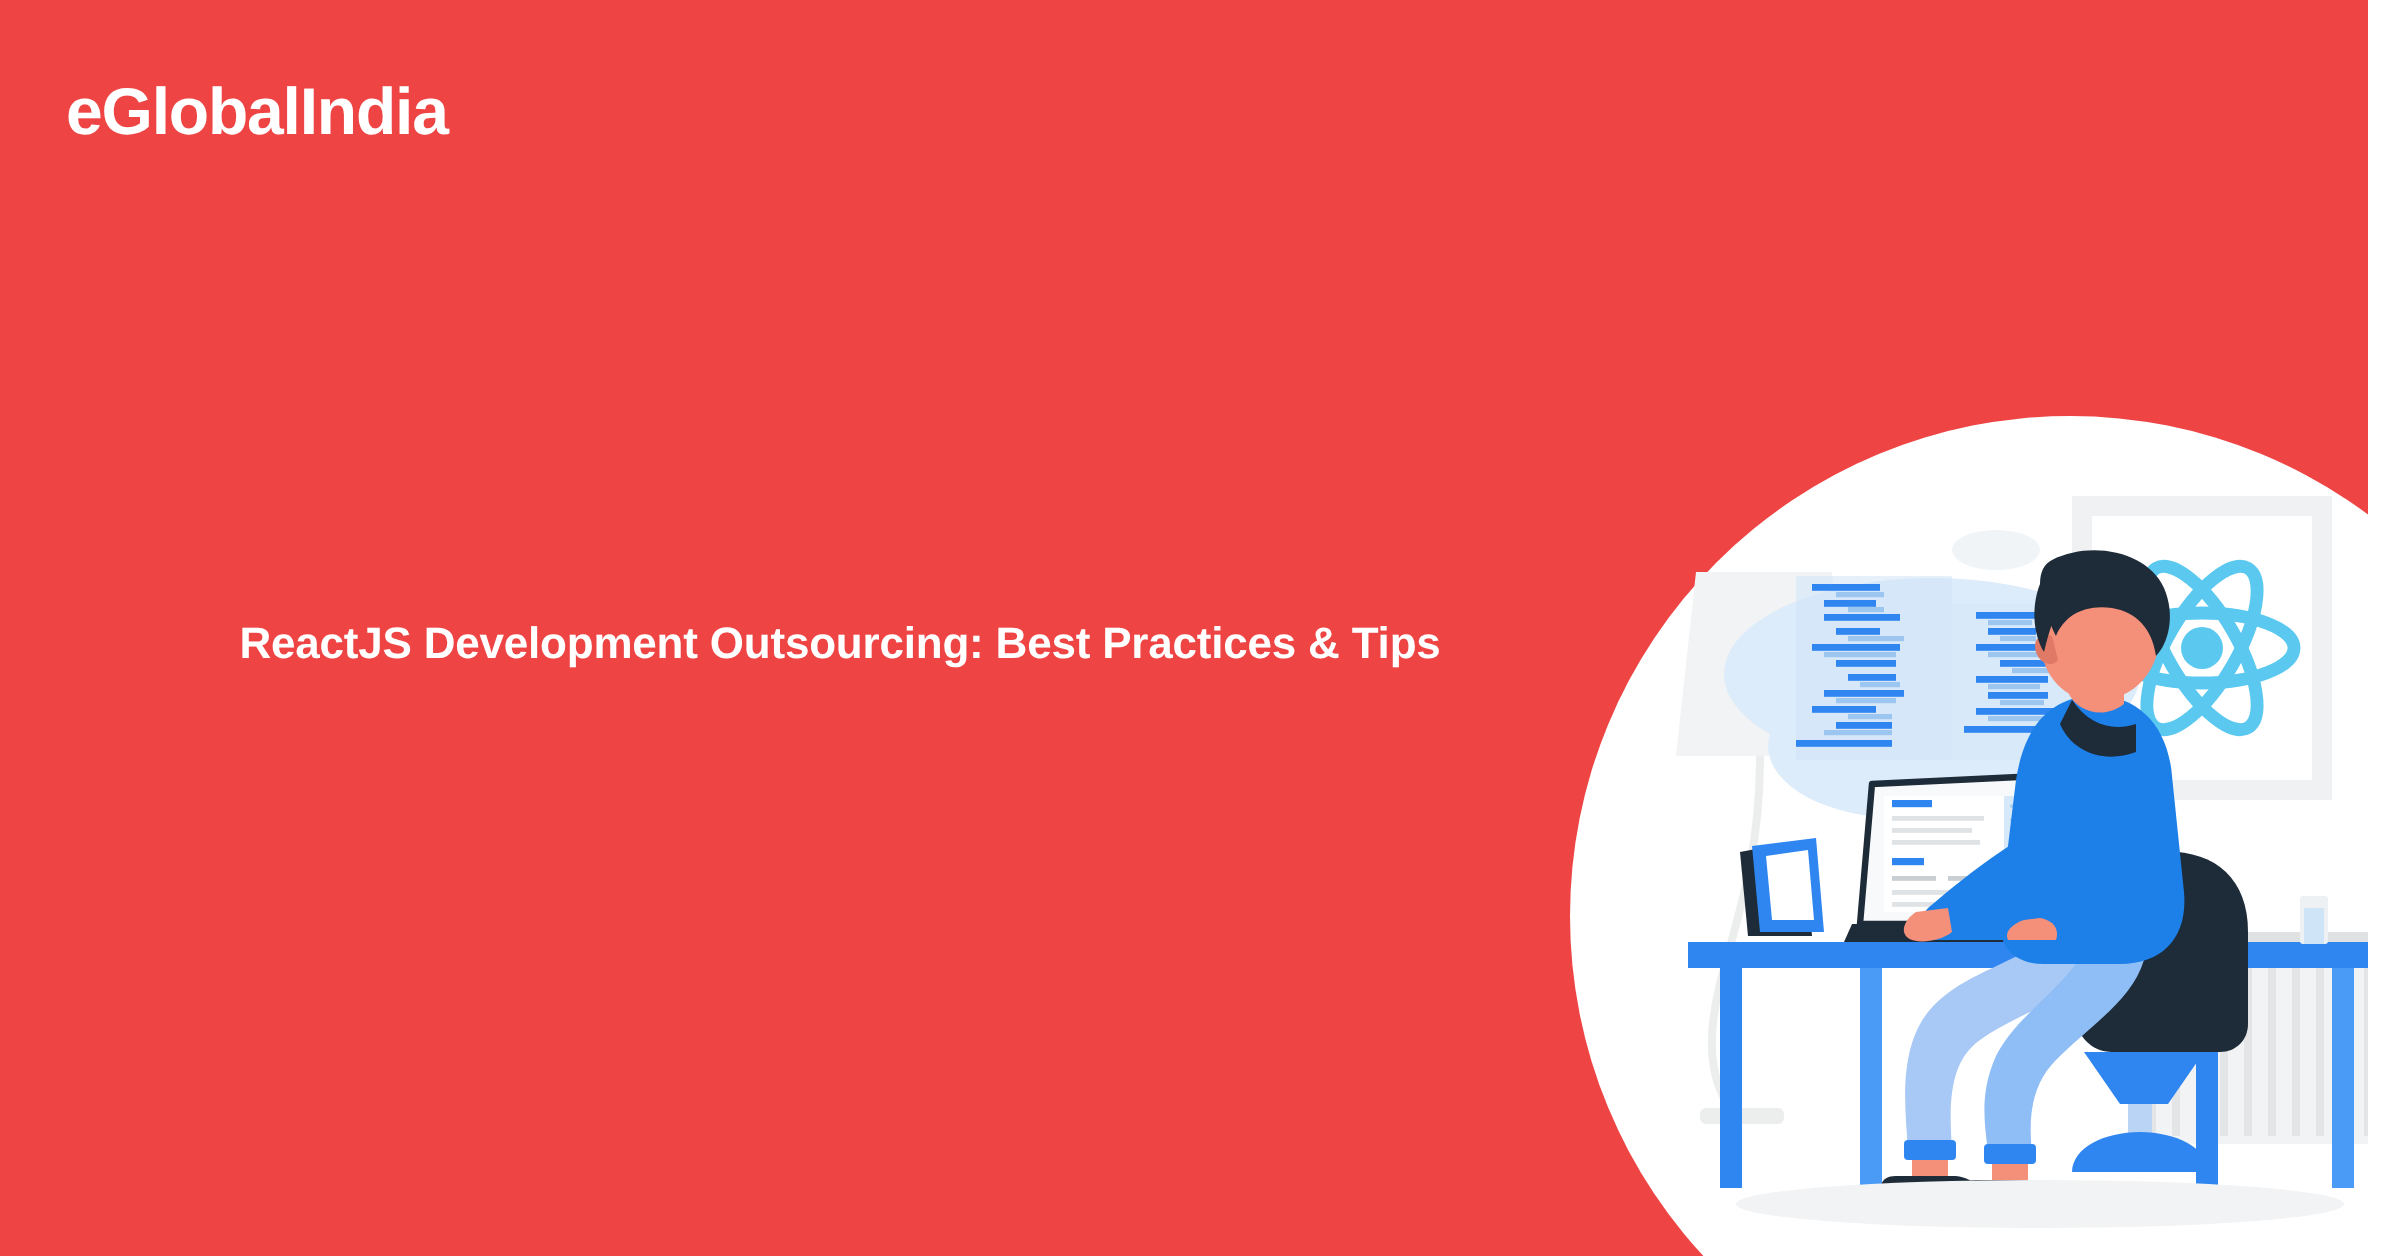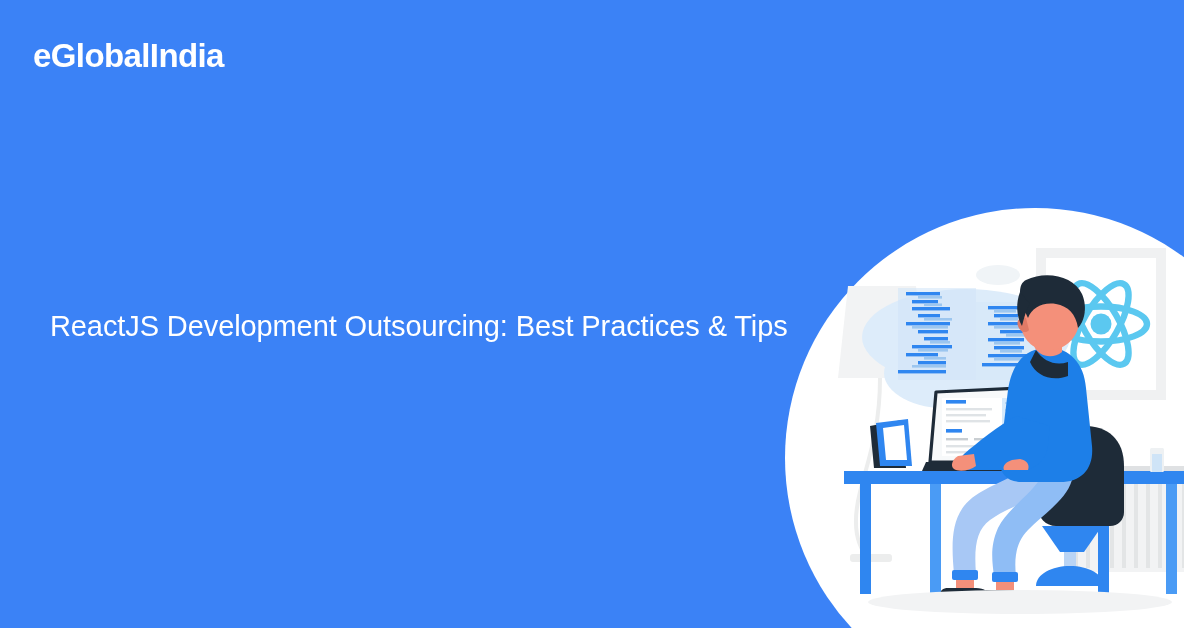--- a/index.html
+++ b/index.html
@@ -7,44 +7,45 @@
 
   html, body {
     width:1200px; height:628px;
     overflow:hidden;
     font-family:"Liberation Sans", sans-serif;
   }
 
   .banner {
     position:relative;
     width:1184px; height:628px;
-    background:#3b82f6;
+    background:#ef4444;
     overflow:hidden;
   }
 
   
   .brand {
     position:absolute;
     left:33px; top:36px;
     font-size:33px;
     font-weight:700;
     letter-spacing:-0.6px;
     color:#ffffff;
     line-height:1.2;
     white-space:nowrap;
   }
 
   
   .headline {
     position:absolute;
     left:50px; top:306px;
     width:740px;
+    text-align:center;
     color:#ffffff;
-    font-size:29px;
-    font-weight:400;
+    font-size:22px;
+    font-weight:700;
     line-height:1.42;
     letter-spacing:-0.1px;
   }
 
   
   .stage {
     position:absolute;
     left:0; top:0;
     width:1200px; height:628px;
   }

